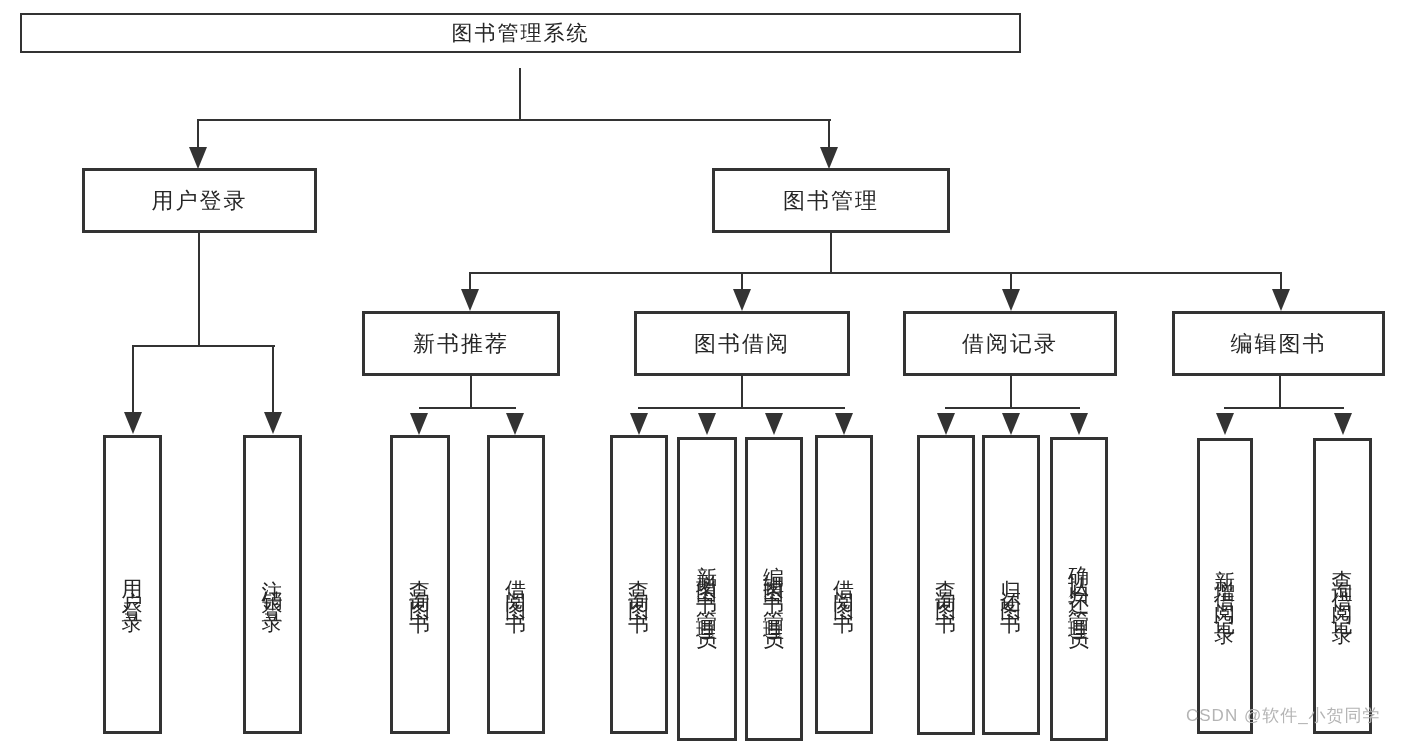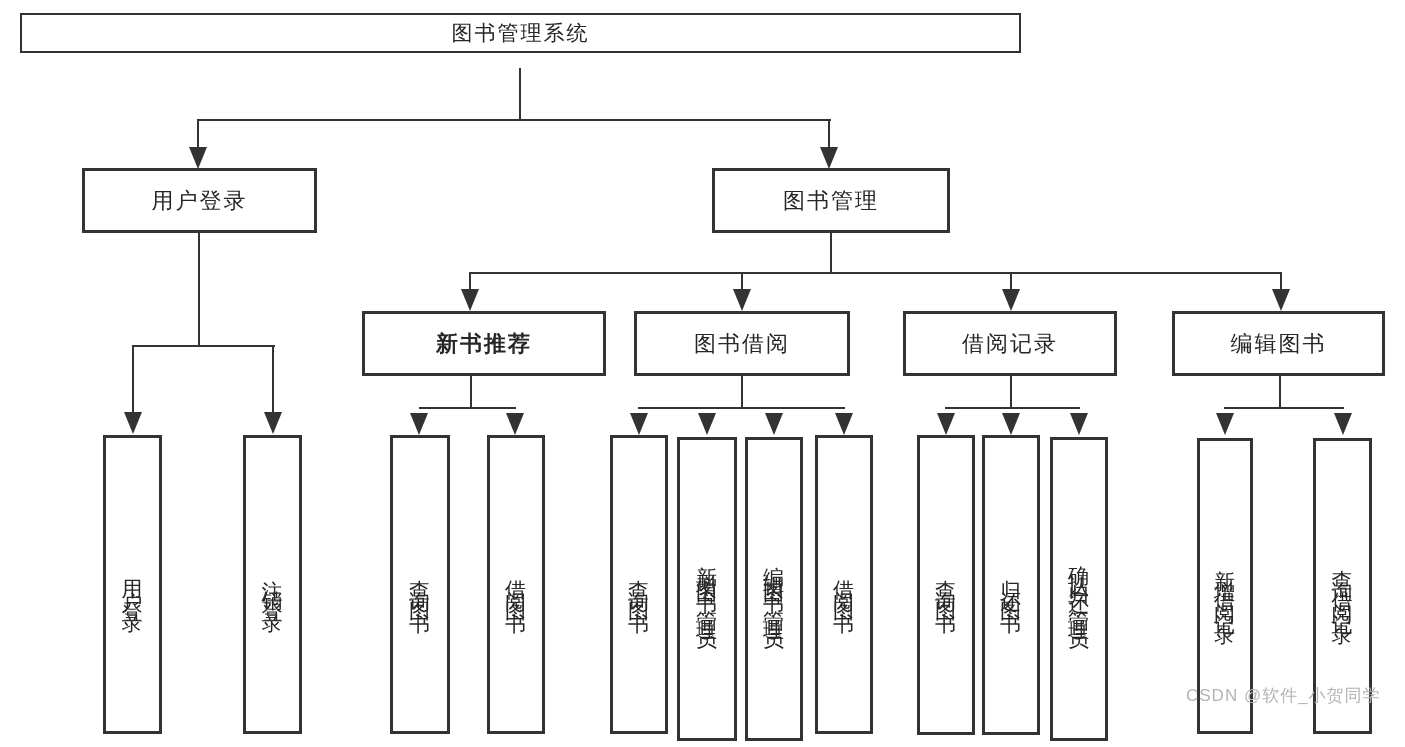--- a/index.html
+++ b/index.html
@@ -63,21 +63,21 @@
 </head>
 <body>
 
 <div id="canvas">
 
   <div class="box root" style="left:20px;top:13px;width:1001px;height:40px;">图书管理系统</div>
 
   <div class="box" style="left:82px;top:168px;width:235px;height:65px;">用户登录</div>
   <div class="box" style="left:712px;top:168px;width:238px;height:65px;">图书管理</div>
 
-  <div class="box" style="left:362px;top:311px;width:244px;height:65px;font-weight:bold;">新书推荐</div>
+  <div class="box" style="left:362px;top:311px;width:198px;height:65px;">新书推荐</div>
   <div class="box" style="left:634px;top:311px;width:216px;height:65px;">图书借阅</div>
   <div class="box" style="left:903px;top:311px;width:214px;height:65px;">借阅记录</div>
   <div class="box" style="left:1172px;top:311px;width:213px;height:65px;">编辑图书</div>
 
   <div class="vbox" style="left:103px;top:435px;width:59px;height:299px;">用户登录</div>
   <div class="vbox" style="left:243px;top:435px;width:59px;height:299px;">注销登录</div>
 
   <div class="vbox" style="left:390px;top:435px;width:60px;height:299px;">查询图书</div>
   <div class="vbox" style="left:487px;top:435px;width:58px;height:299px;">借阅图书</div>
 
@@ -134,14 +134,14 @@
   <div class="h" style="left:945px;top:407px;width:135px;"></div>
   <div class="arw" style="left:937px;top:413px;"></div>
   <div class="arw" style="left:1002px;top:413px;"></div>
   <div class="arw" style="left:1070px;top:413px;"></div>
 
   <div class="v" style="left:1279px;top:376px;height:33px;"></div>
   <div class="h" style="left:1224px;top:407px;width:120px;"></div>
   <div class="arw" style="left:1216px;top:413px;"></div>
   <div class="arw" style="left:1334px;top:413px;"></div>
 
-  <div class="watermark" style="left:1186px;top:684px;">CSDN @软件_小贺同学</div>
+  <div class="watermark" style="left:1186px;top:704px;">CSDN @软件_小贺同学</div>
 </div>
 
 </body></html>

